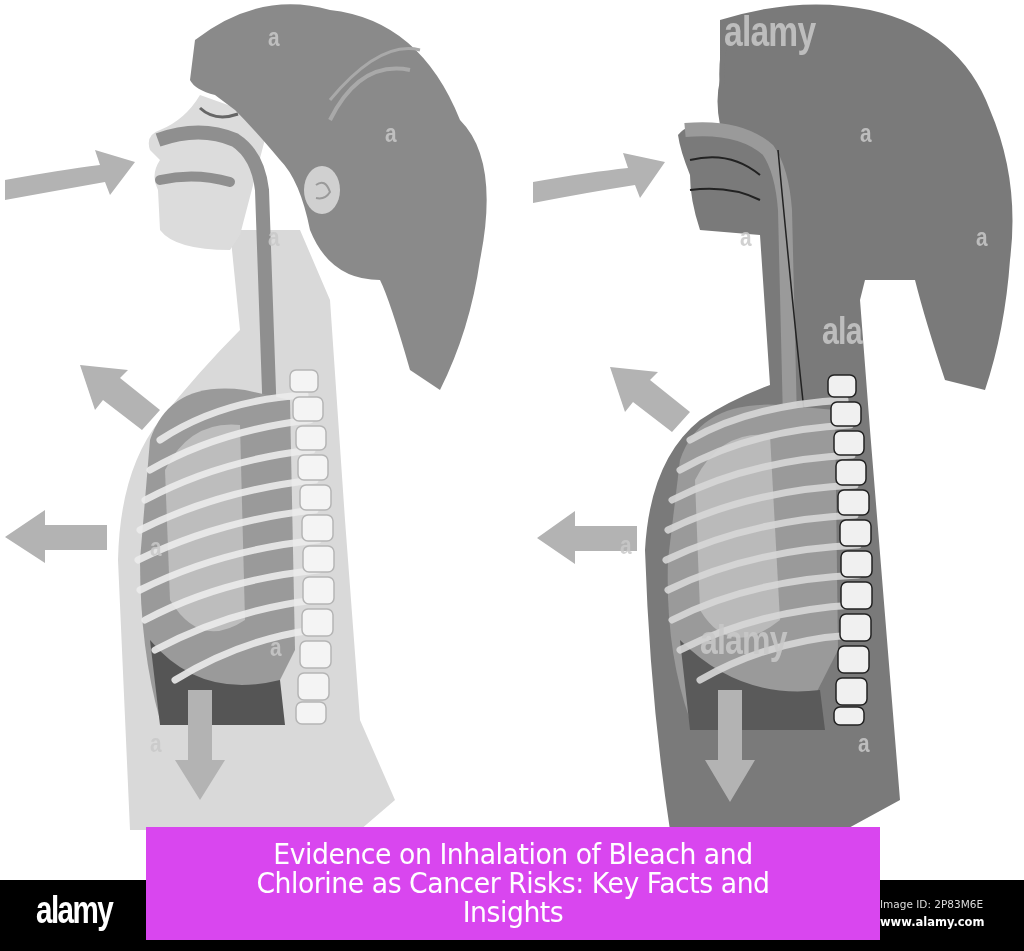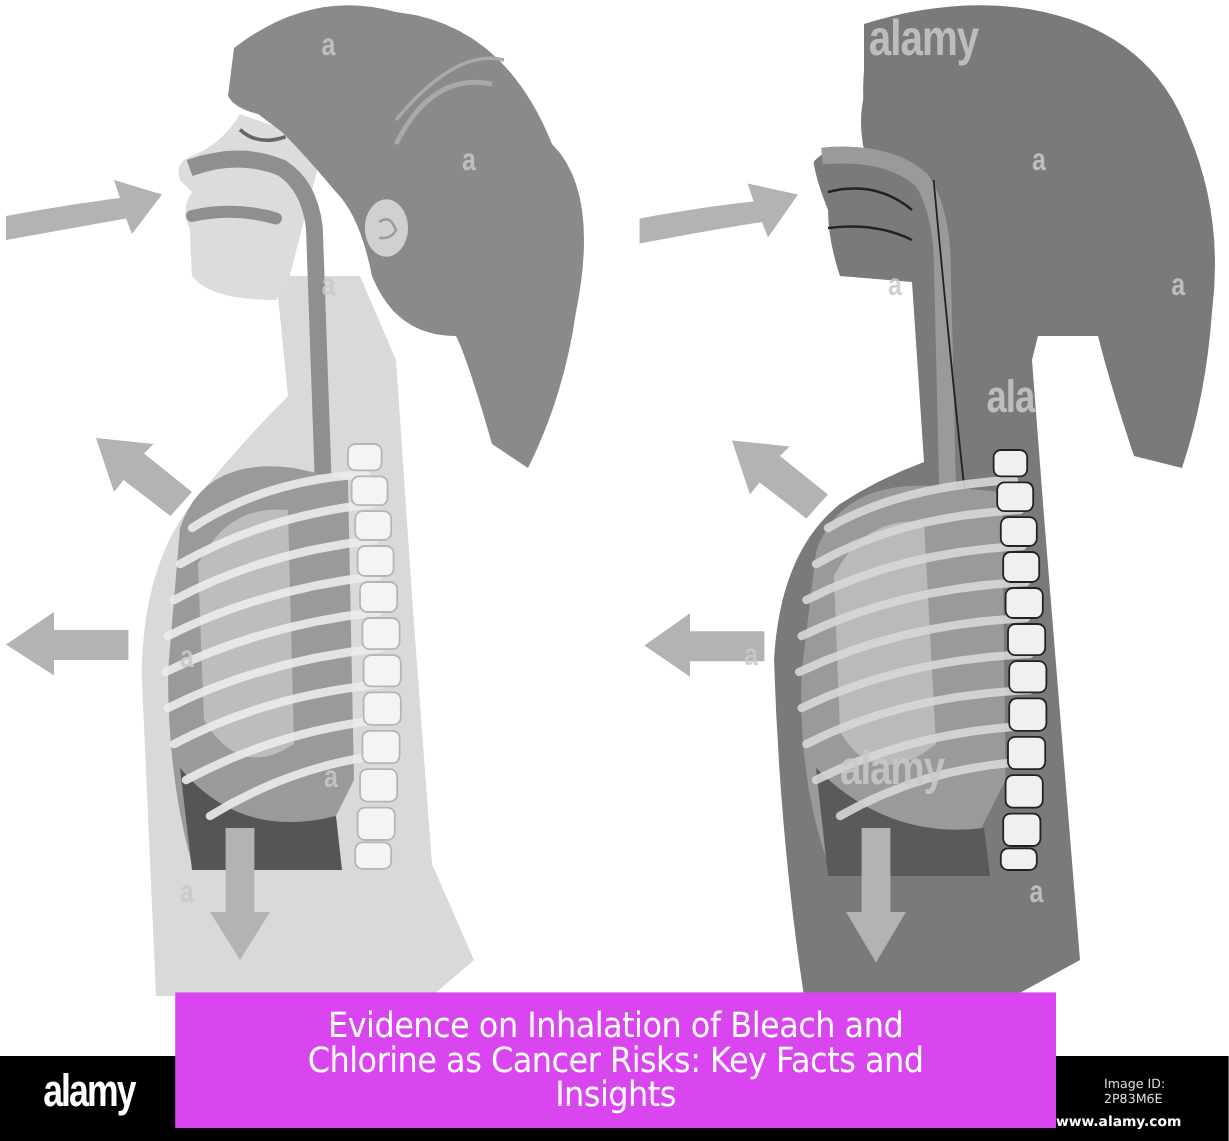--- a/index.html
+++ b/index.html
@@ -21,21 +21,21 @@
     .footer-logo {
       position: absolute; left: 36px; top: 889px;
       color: #ffffff; font-family: "Liberation Sans", sans-serif;
       font-weight: bold; font-size: 38px; letter-spacing: -2px;
       transform: scaleX(0.78); transform-origin: left top;
     }
     .footer-meta {
       position: absolute; left: 880px; top: 898px; width: 140px;
       color: #ffffff; font-family: "DejaVu Sans", sans-serif;
     }
-    .footer-meta .id { font-size: 10.5px; color: #dddddd; margin-bottom: 5px; padding-left: 40px; }
+    .footer-meta .id { font-size: 10.5px; color: #dddddd; margin-bottom: 5px; }
     .footer-meta .url { font-size: 11.5px; font-weight: bold; }
     .title-banner {
       position: absolute; left: 146px; top: 827px; width: 734px; height: 113px;
       background: #d946ef;
       display: flex; align-items: center; justify-content: center;
     }
     .title-text {
       color: #ffffff; text-align: center;
       font-family: "DejaVu Sans", sans-serif;
       font-size: 29px; line-height: 29px; font-weight: normal;

